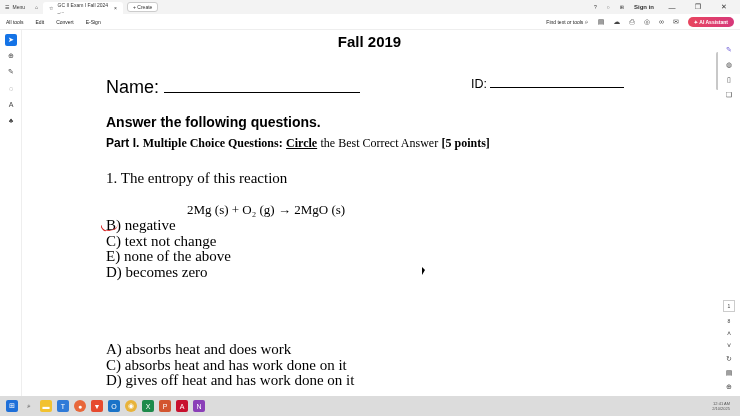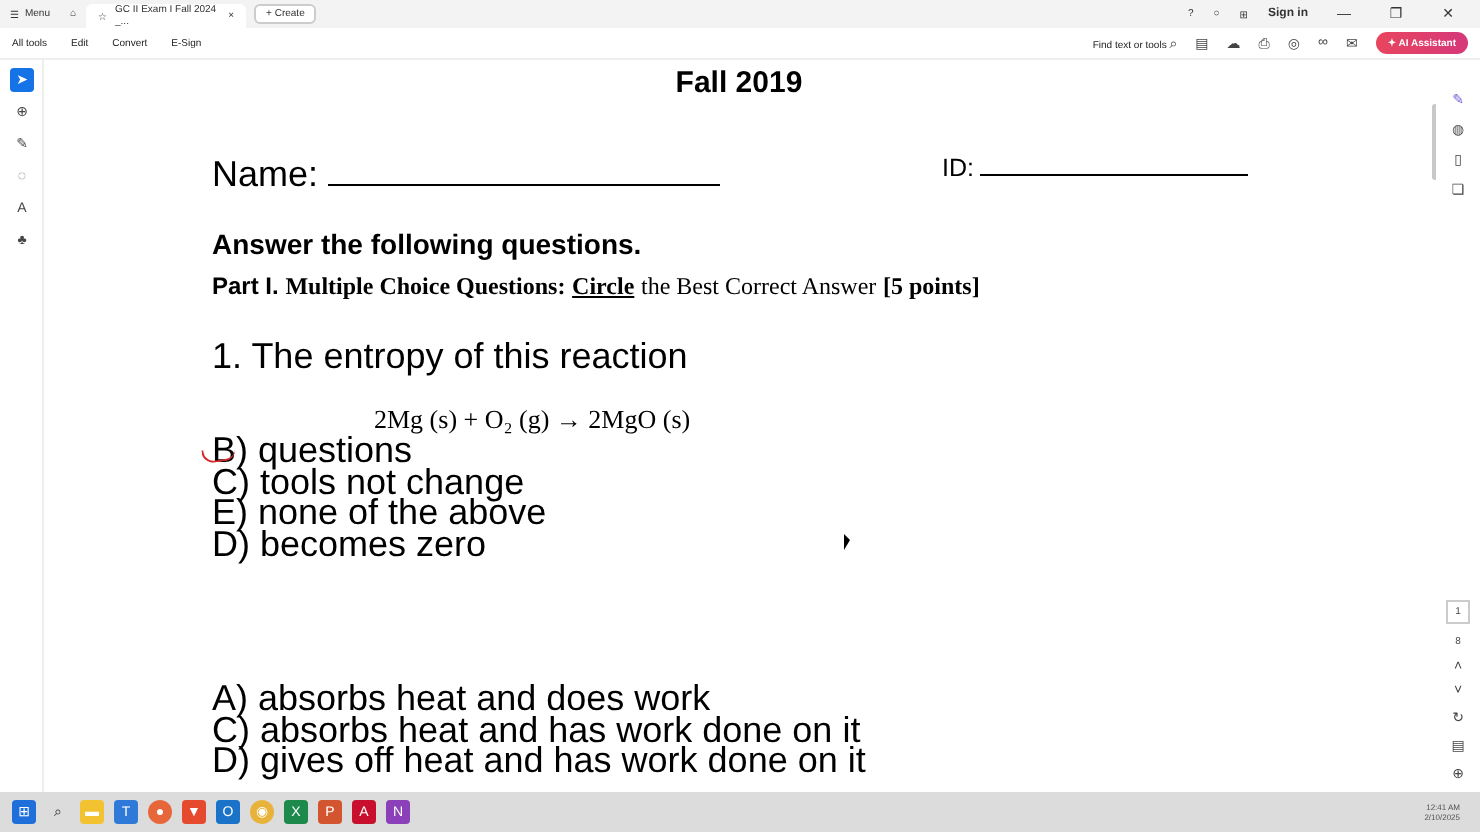--- a/index.html
+++ b/index.html
@@ -24,21 +24,21 @@
   .scrollthumb { position: absolute; left: 716px; top: 52px; width: 3px; height: 38px; background: #c8c8c8; border-radius: 2px; }
   .doc { position: absolute; left: 23px; top: 30px; width: 693px; height: 366px; overflow: hidden; color: #000; }
   .title { position: absolute; left: 0; width: 693px; top: 3px; text-align: center; font-family: "Liberation Sans", sans-serif; font-weight: bold; font-size: 15px; }
   .name-row { position: absolute; top: 47px; left: 83px; font-size: 18px; }
   .id-row { position: absolute; top: 47px; left: 448px; font-size: 12.5px; }
   .blank { display: inline-block; border-bottom: 1px solid #000; vertical-align: baseline; height: 10px; }
   .heading { position: absolute; top: 84px; left: 83px; font-weight: bold; font-size: 14px; }
   .part { position: absolute; top: 106px; left: 83px; font-size: 12px; }
   .part .p1 { font-weight: bold; font-family: "Liberation Sans", sans-serif; }
   .serif { font-family: "Liberation Serif", serif; }
-  .q { position: absolute; left: 83px; font-family: Liberation Sans, sans-serif; font-size: 18px; line-height: 15.5px; }
+  .q { position: absolute; left: 83px; font-family: Liberation Serif, serif; font-size: 15px; line-height: 15.5px; }
   .eq { position: absolute; left: 164px; top: 172px; font-family: "Liberation Serif", serif; font-size: 13px; }
   .ul { text-decoration: underline; }
   .mark { position: relative; }
   .mark::after { content: ""; position: absolute; left: -5px; top: 6px; width: 16px; height: 6px; border-bottom: 1.5px solid #d62a2a; border-left: 1.5px solid #d62a2a; border-radius: 0 0 6px 6px; transform: rotate(-8deg); }
   .cursor { position: absolute; left: 399px; top: 237px; width: 0; height: 0; border-left: 3px solid #000; border-top: 3px solid transparent; border-bottom: 5px solid transparent; }
   .taskbar { position: absolute; left: 0; top: 396px; width: 740px; height: 20px; background: #dcdcdc; display: flex; align-items: center; padding-left: 6px; gap: 5px; }
   .tk { width: 12px; height: 12px; border-radius: 2px; display: flex; align-items: center; justify-content: center; font-size: 7px; color: #fff; }
   .clock { margin-left: auto; padding-right: 10px; font-size: 4px; color: #555; text-align: right; line-height: 5px; }
 </style>
 </head>
@@ -134,22 +134,22 @@
     <span class="p1">Part I.</span>
     <span class="serif" style="font-weight:bold">Multiple Choice Questions:</span>
     <span class="serif ul" style="font-weight:bold">Circle</span>
     <span class="serif">the Best Correct Answer</span>
     <span class="serif" style="font-weight:bold">[5 points]</span>
   </div>
 
   <div class="q" style="top:141px">1.  The entropy of this reaction</div>
   <div class="eq">2Mg (s) + O₂ (g) → 2MgO (s)</div>
   <div class="q" style="top:188px">
-    <div class="mark">B) questions</div>
-    <div>C) tools not change</div>
+    <div class="mark">B) negative</div>
+    <div>C) text not change</div>
     <div>E) none of the above</div>
     <div>D) becomes zero</div>
   </div>
 
   <div class="q" style="top:312px">
     <div>A) absorbs heat and does work</div>
     <div>C) absorbs heat and has work done on it</div>
     <div>D) gives off heat and has work done on it</div>
   </div>
 

